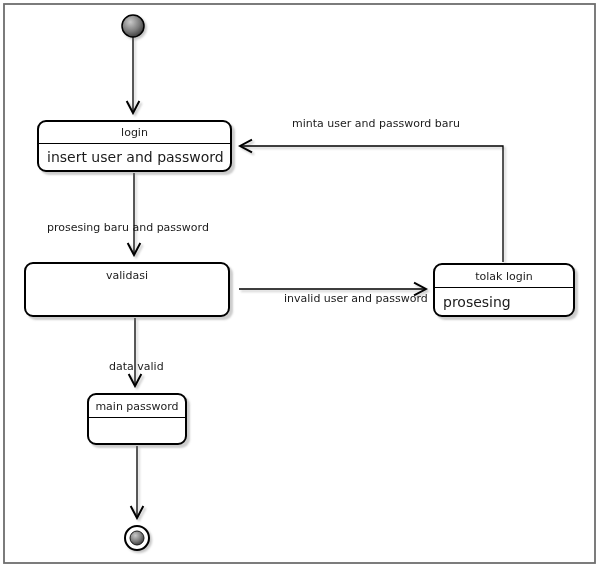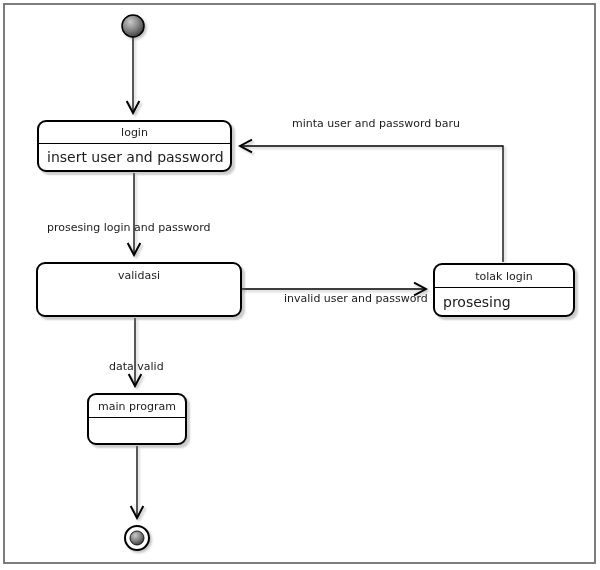--- a/index.html
+++ b/index.html
@@ -86,32 +86,32 @@
       <circle cx="137" cy="538" r="12" fill="#ffffff" stroke="#000000" stroke-width="2"></circle>
       <circle cx="137" cy="538" r="7" fill="url(#ball)" stroke="#1a1a1a" stroke-width="1"></circle>
     </g>
   </svg>
 
   <div class="state" style="left:37px; top:120px; width:195px; height:52px;">
     <div class="state-title" style="height:21px;">login</div>
     <div class="state-body">insert user and password</div>
   </div>
 
-  <div class="state" style="left:36px; top:262px; width:206px; height:55px;">
+  <div class="state" style="left:24px; top:262px; width:206px; height:55px;">
     <div class="state-title" style="height:23px;">validasi</div>
   </div>
 
   <div class="state" style="left:433px; top:263px; width:142px; height:54px;">
     <div class="state-title" style="height:22px;">tolak login</div>
     <div class="state-body">prosesing</div>
   </div>
 
   <div class="state" style="left:87px; top:393px; width:100px; height:52px;">
-    <div class="state-title" style="height:22px;">main program</div>
+    <div class="state-title" style="height:22px;">main password</div>
     <div class="state-body"></div>
   </div>
 
   <div class="edge-label" style="left:292px; top:117px;">minta user and password baru</div>
-  <div class="edge-label" style="left:47px; top:221px;">prosesing login and password</div>
+  <div class="edge-label" style="left:47px; top:221px;">prosesing baru and password</div>
   <div class="edge-label" style="left:259px; top:292px;margin-left:25px;">invalid user and password</div>
   <div class="edge-label" style="left:109px; top:360px;">data valid</div>
 
 </div>
 
 </body></html>

